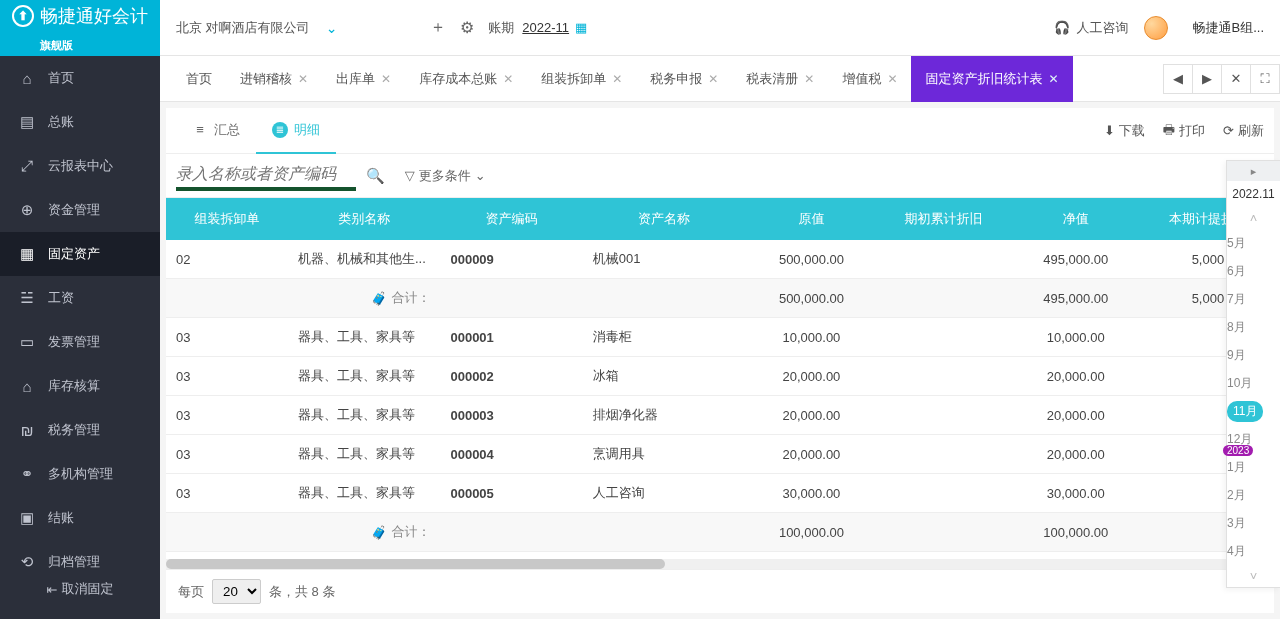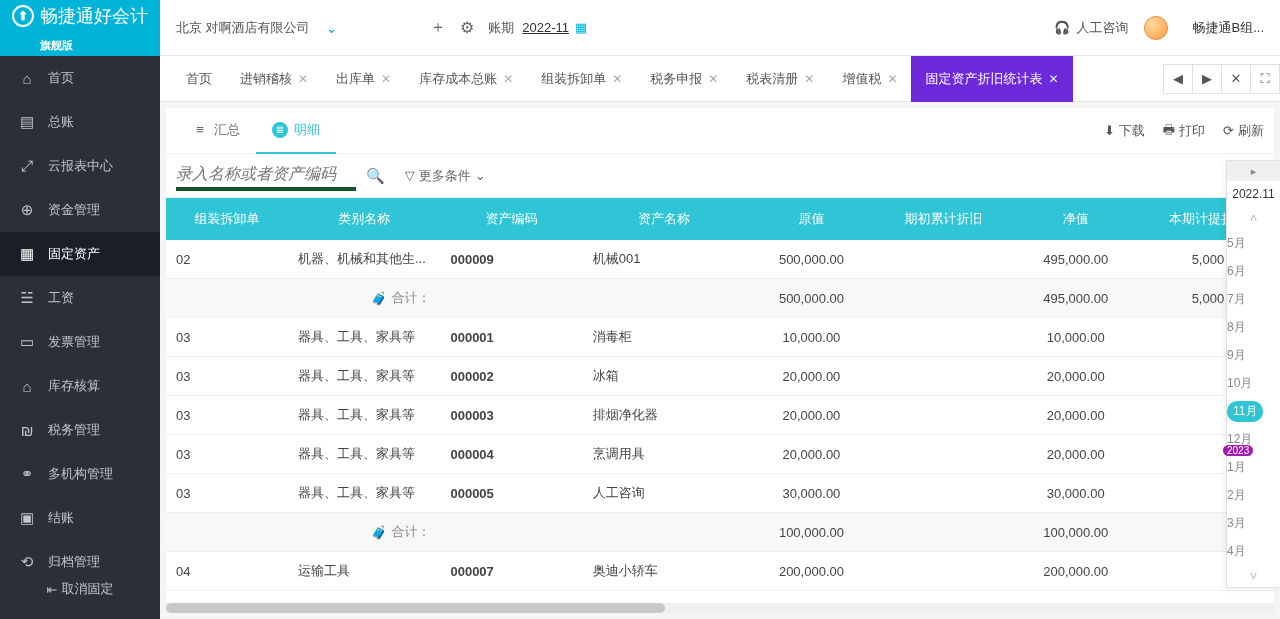--- a/index.html
+++ b/index.html
@@ -375,20 +375,25 @@
       <td class="c-num"></td>
             </tr>
           </tbody>
       </table>
     </div>
 
     <div class="hscroll">
       <div class="hscroll-thumb"></div>
     </div>
 
+    <div class="pager">
+      <span>每页</span>
+      <select><option>20</option></select>
+      <span>条，共 8 条</span>
+    </div>
 
   </div>
 </div>
 
 <div class="daterail">
   <div class="rail-collapse">▸</div>
   <div class="rail-year">2022.11</div>
   <div class="rail-scroll">˄</div>
   <div id="rail-months">
       <div class="rail-month">

